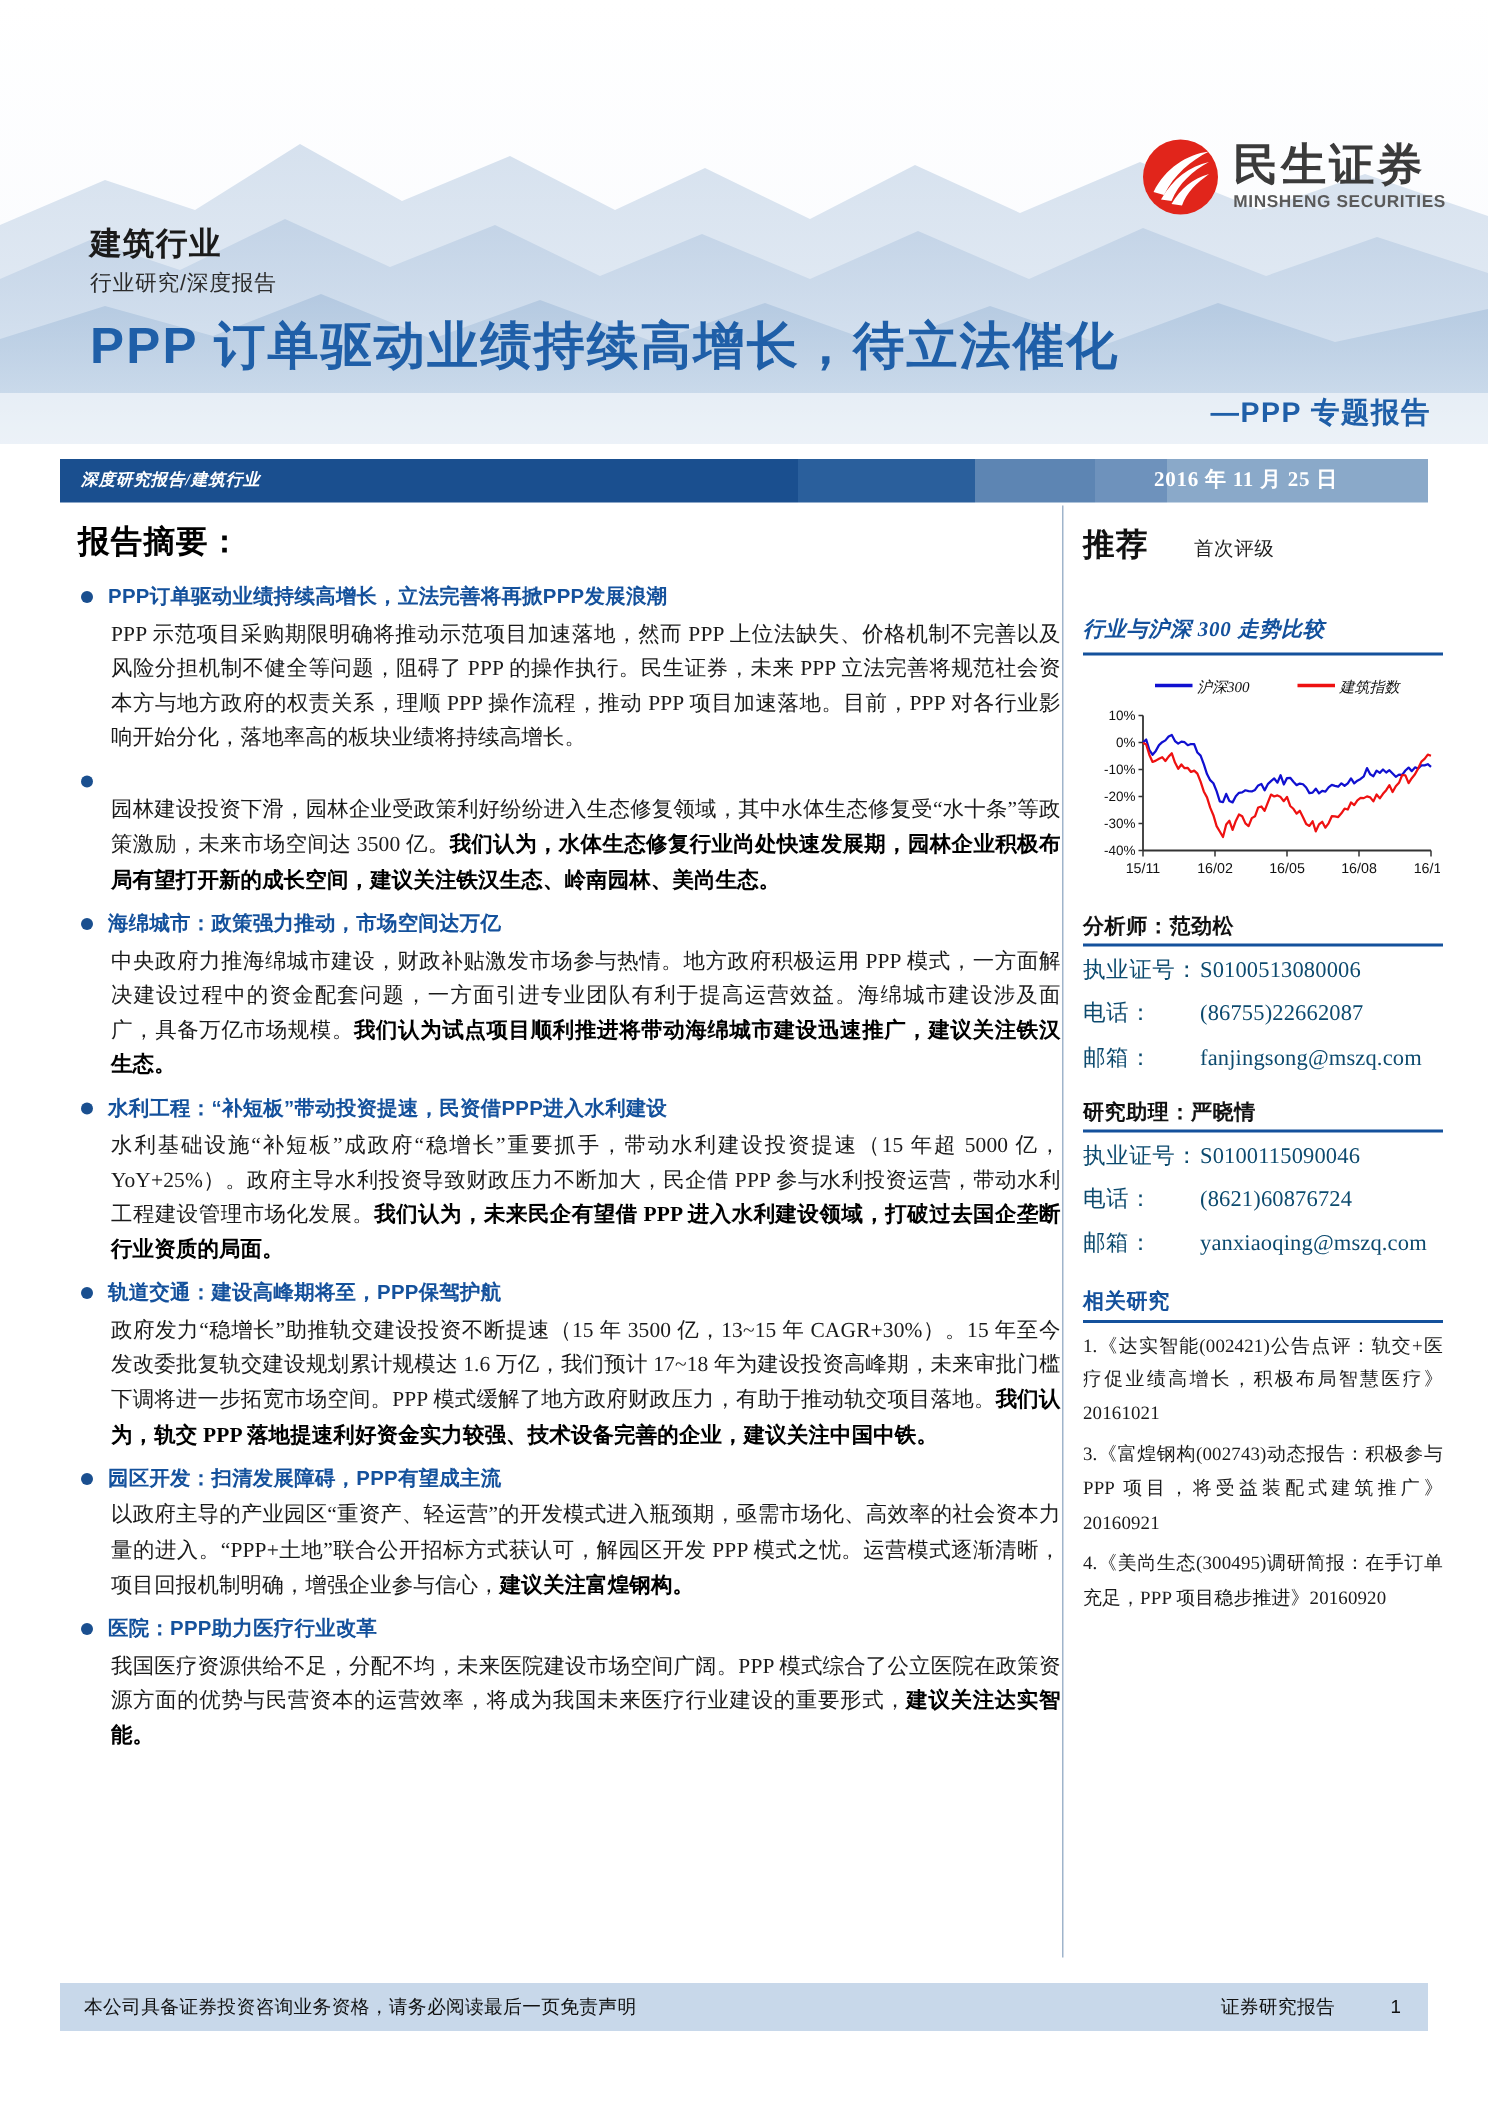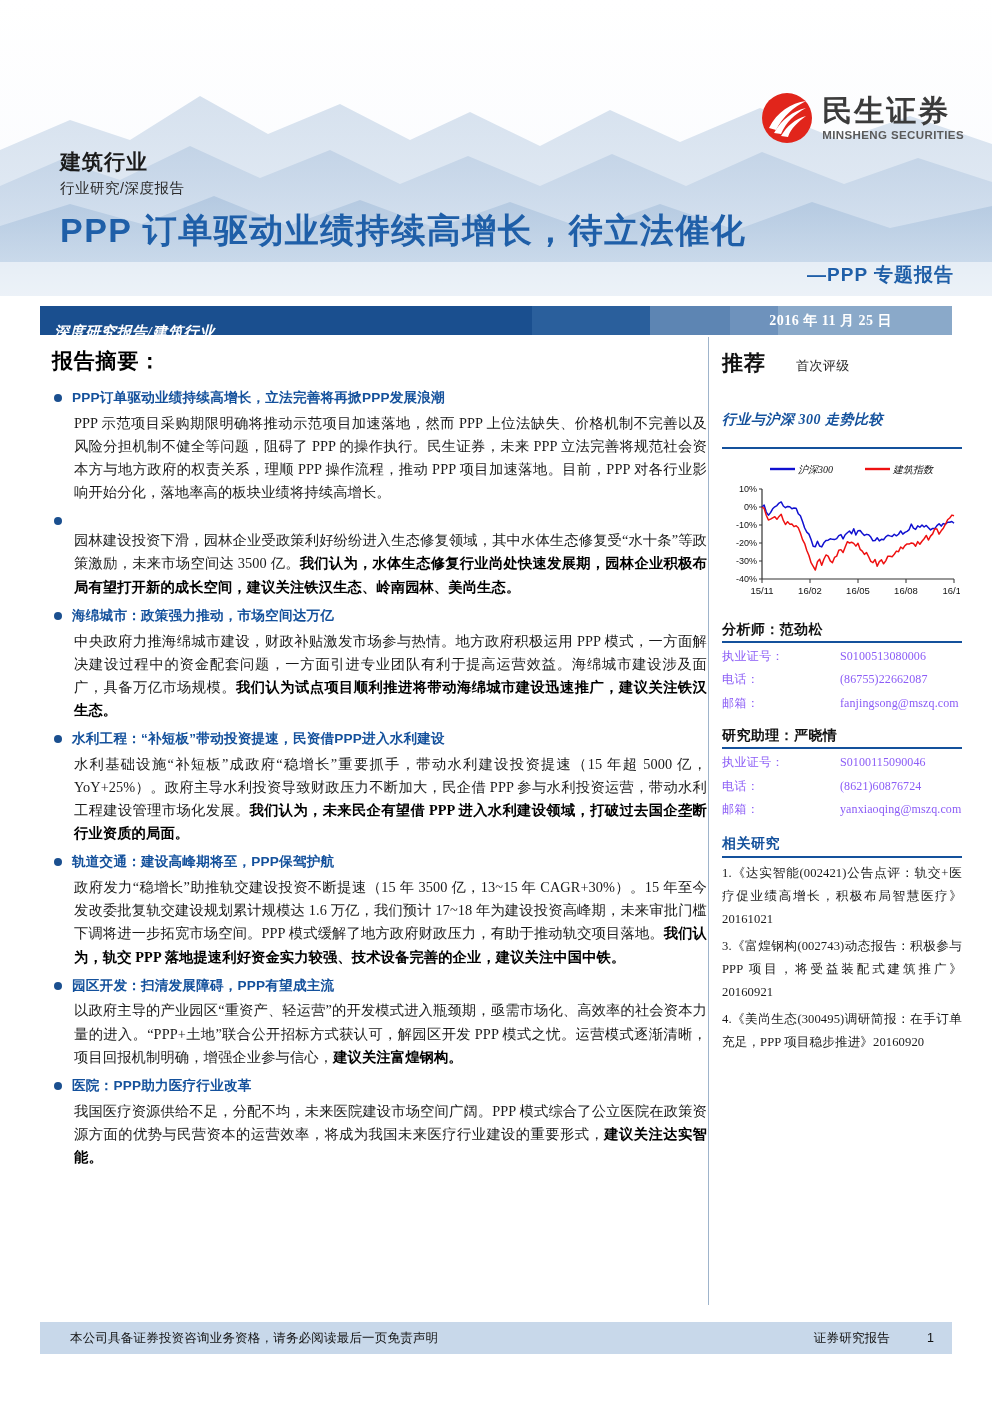--- a/index.html
+++ b/index.html
@@ -56,23 +56,23 @@
     font-size: 19px; font-weight: bold; color: #1f5fa8; letter-spacing: 1px;
   }
 
   
   .band {
     position: absolute; left: 40px; top: 306px; width: 912px; height: 29px;
     display: flex;
   }
   .band-seg { height: 29px; }
   .band-label {
-    position: absolute; left: 14px; top: 12px; height: 29px; line-height: 29px;
-    font-family: "Liberation Serif", serif;
-    font-size: 15px; font-weight: bold; font-style: italic; color: #ffffff;
+    position: absolute; left: 14px; top: 0; height: 29px; line-height: 29px;
+    font-family: "Liberation Serif", serif;
+    font-size: 11px; font-weight: bold; font-style: italic; color: #ffffff;
     letter-spacing: 0.6px;
   }
   .band-date {
     position: absolute; right: 60px; top: 0; height: 29px; line-height: 29px;
     font-family: "Liberation Serif", serif;
     font-size: 14px; font-weight: bold; color: #ffffff; letter-spacing: 0.5px;
   }
 
   
   .body-area { position: absolute; left: 0; top: 335px; width: 992px; height: 975px; }
@@ -117,35 +117,35 @@
     font-family: "Liberation Sans", sans-serif;
     font-size: 21px; font-weight: bold; color: #111; letter-spacing: 1px;
   }
   .rating-note {
     font-family: "Liberation Sans", sans-serif;
     font-size: 13px; color: #222; letter-spacing: 0.4px;
   }
   .sec-title {
     font-family: "Liberation Serif", serif;
     font-size: 14px; font-weight: bold; font-style: italic; color: #14519c;
-    letter-spacing: 0.5px; padding-bottom: 18px;
+    letter-spacing: 0.5px; padding-bottom: 6px;
   }
   .sec-rule { height: 2px; background: #14519c; width: 100%; }
   .chart-box { margin-top: 10px; width: 238px; height: 150px; position: relative; }
   .chart-svg { width: 238px; height: 150px; display: block; }
 
   .info-title {
     font-family: "Liberation Serif", serif;
     font-size: 14px; font-weight: bold; color: #111;
     letter-spacing: 0.4px; margin-top: 12px; padding-bottom: 2px;
   }
   .info-rule { height: 2px; background: #14519c; width: 100%; margin-bottom: 2px; }
   .info-line {
     display: flex; font-family: "Liberation Serif", serif;
-    font-size: 12px; color: #8b5cf6; line-height: 1.95; gap: 40px;
+    font-size: 15px; color: #0c4a6e; line-height: 1.95;
   }
   .info-key { width: 78px; flex: 0 0 78px; letter-spacing: 0.4px; }
   .info-val { flex: 1; letter-spacing: 0.1px; }
 
   .rel-title {
     font-family: "Liberation Serif", serif;
     font-size: 14px; font-weight: bold; color: #14519c;
     letter-spacing: 0.5px; margin-top: 14px; padding-bottom: 3px;
   }
   .rel-item {
@@ -155,21 +155,21 @@
     margin-top: 4px; letter-spacing: 0.1px;
   }
 
   
   .footer {
     position: absolute; left: 40px; top: 1322px; width: 912px; height: 32px;
     background: #c8d8ea; display: flex; align-items: center;
   }
   .footer-left {
     font-family: Liberation Mono, monospace;
-    font-size: 12.5px; color: #111; margin-left: 30px; letter-spacing: 0.2px;
+    font-size: 12.5px; color: #111; margin-left: 16px; letter-spacing: 0.2px;
   }
   .footer-right {
     position: absolute; right: 62px;
     font-family: "Liberation Sans", sans-serif;
     font-size: 12.5px; color: #111; letter-spacing: 0.2px;
   }
   .footer-page {
     position: absolute; right: 18px;
     font-family: "Liberation Sans", sans-serif;
     font-size: 12.5px; color: #111;

